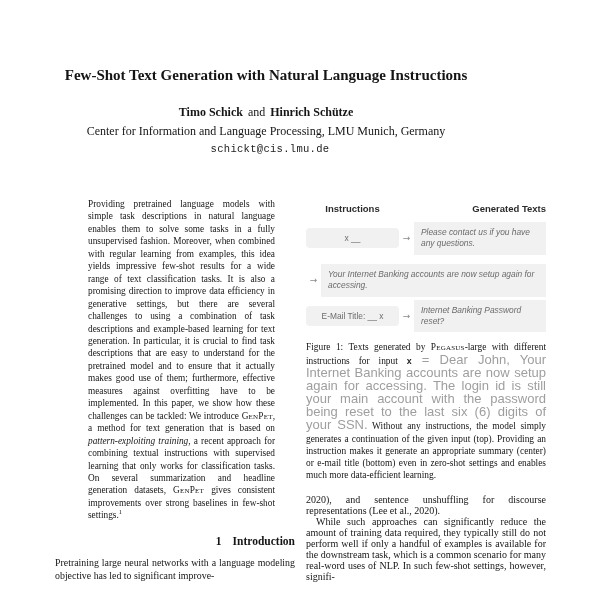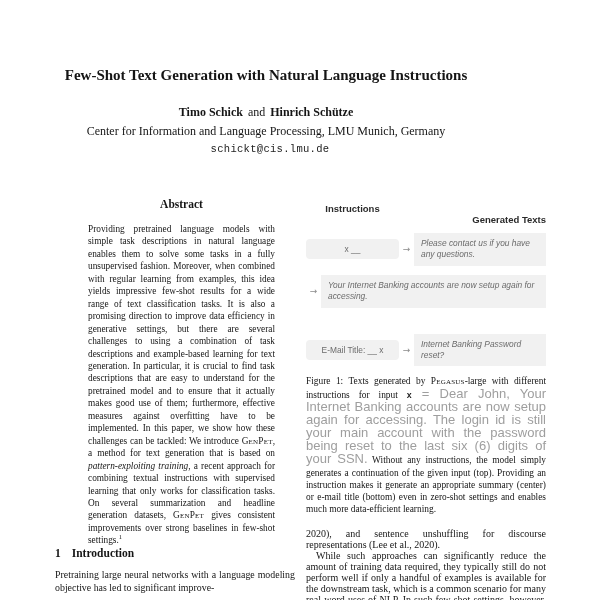--- a/index.html
+++ b/index.html
@@ -20,30 +20,30 @@
   .col-left  { position:absolute; left:55px;  top:198px; width:240px; }
   .col-right { position:absolute; left:306px; top:203px; width:240px; }
   
   .abstract-block { margin-left:33px; width:187px; }
   .abstract-heading { text-align:center; font-weight:bold; font-size:11.5px; margin-bottom:13px; }
   .abstract-body { font-size:9.3px; line-height:12.45px; text-align:justify; }
   .sc { font-variant:small-caps; letter-spacing:.2px; }
   .it { font-style:italic; }
   sup { font-size:6.5px; vertical-align:super; line-height:0; }
   
-  .section-heading { font-size:11.5px; font-weight:bold; }
+  .section-heading { margin-top:13px; font-size:11.5px; font-weight:bold;text-align:right; }
   .section-heading .sec-num { margin-right:11px; }
   .intro-body { margin-top:9px; font-size:9.9px; line-height:13px; text-align:justify; }
   
-  .fig-headers { display:flex; font-family:"Liberation Sans", sans-serif; font-weight:bold; font-size:9.5px; color:#2a2a2a;flex-direction:column; }
+  .fig-headers { display:flex; font-family:"Liberation Sans", sans-serif; font-weight:bold; font-size:9.5px; color:#2a2a2a; }
   .fig-h1 { width:93px; text-align:center; }
   .fig-hsp { width:15px; }
   .fig-h2 { flex:1; text-align:right; }
   .fig-row { display:flex; align-items:center; }
-  .row-1 { margin-top:8px; } .row-2 { margin-top:9px; } .row-3 { margin-top:26px; }
+  .row-1 { margin-top:8px; } .row-2 { margin-top:9px; } .row-3 { margin-top:3px; }
   .inst-box {
     width:93px; background:#f1f1f1; border-radius:4px; padding:5px 3px;
     text-align:center; font-family:"Liberation Sans", sans-serif; font-size:8.4px; color:#6b6b6b;
   }
   .fig-arrow { width:15px; text-align:center; color:#8a8a8a; font-size:9px;
     font-family:"DejaVu Sans", sans-serif; }
   .gen-box {
     flex:1; background:#f1f1f1; border-radius:0; padding:5px 7px;
     font-family:"Liberation Sans", sans-serif; font-size:8.4px; line-height:11.4px; color:#6b6b6b;font-style:italic;
   }
@@ -60,21 +60,20 @@
 
 <div class="page">
 
   <div class="center-line paper-title">Few-Shot Text Generation with Natural Language Instructions</div>
   <div class="center-line authors"><span class="name">Timo Schick</span><span class="and-word">and</span><span class="name">Hinrich Schütze</span></div>
   <div class="center-line affiliation">Center for Information and Language Processing, LMU Munich, Germany</div>
   <div class="center-line email">schickt@cis.lmu.de</div>
 
   <div class="col-left">
     <div class="abstract-block">
-      <div class="abstract-heading">Abstract</div>
       <p class="abstract-body"><span>Providing pretrained language models with simple task descriptions in natural language enables them to solve some tasks in a fully unsupervised fashion. Moreover, when combined with regular learning from examples, this idea yields impressive few-shot results for a wide range of text classification tasks. It is also a promising direction to improve data efficiency in generative settings, but there are several challenges to using a combination of task descriptions and example-based learning for text generation. In particular, it is crucial to find task descriptions that are easy to understand for the pretrained model and to ensure that it actually makes good use of them; furthermore, effective measures against overfitting have to be implemented. In this paper, we show how these challenges can be tackled: We introduce </span><span class="sc">GenPet</span><span>, a method for text generation that is based on </span><span class="it">pattern-exploiting training</span><span>, a recent approach for combining textual instructions with supervised learning that only works for classification tasks. On several summarization and headline generation datasets, </span><span class="sc">GenPet</span><span> gives consistent improvements over strong baselines in few-shot settings.</span><sup>1</sup></p>
     </div>
     <div class="section-heading"><span class="sec-num">1</span><span>Introduction</span></div>
     <p class="intro-body">Pretraining large neural networks with a language modeling objective has led to significant improve-</p>
   </div>
 
   <div class="col-right">
 
     <div class="fig-headers">
       <div class="fig-h1">Instructions</div>

